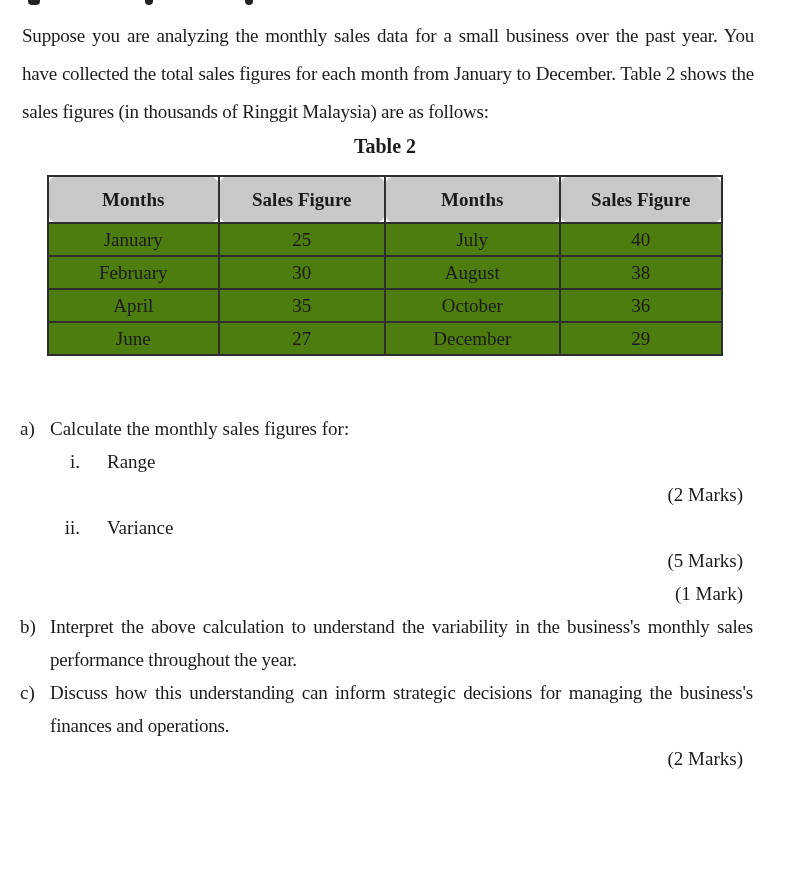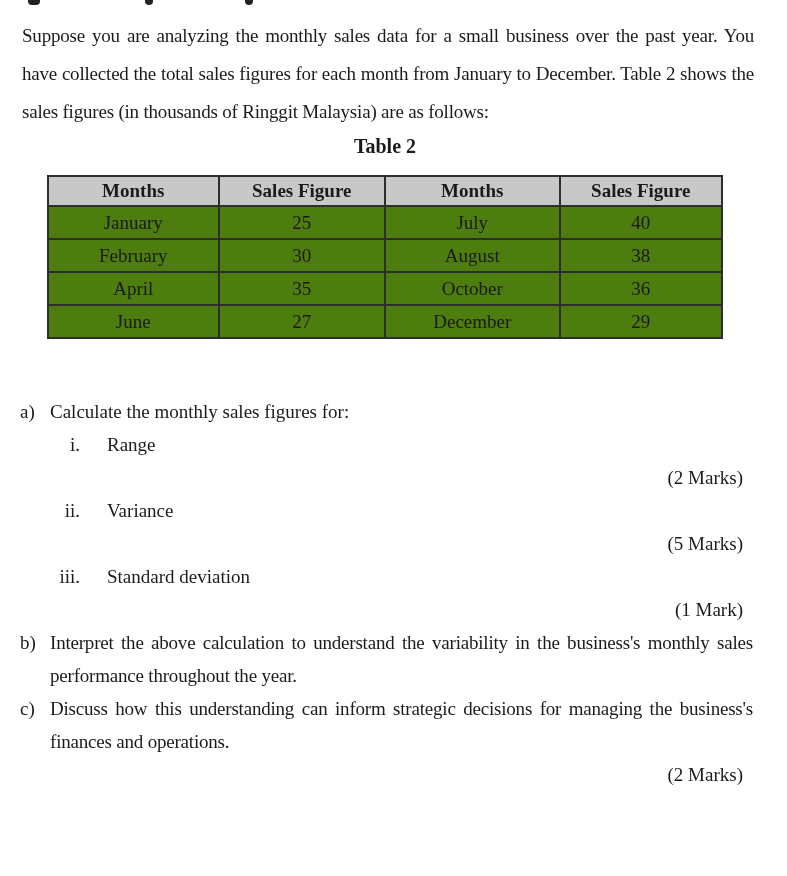--- a/index.html
+++ b/index.html
@@ -38,21 +38,21 @@
   table.sales {
     margin-left: 47px; width: 676px;
     border-collapse: collapse; table-layout: fixed;
     margin-top: 6px;
   }
   table.sales th, table.sales td {
     border: 2px solid var(--border-c);
     text-align: center; vertical-align: middle;
     padding: 0; font-size: 19px;
   }
-  table.sales th { background: var(--header-bg); font-weight: bold; height: 30px; }
+  table.sales th { background: var(--header-bg); font-weight: bold; height: 47px; border-radius: 10px; }
   table.sales td { height: 33px; background: #4d7c0f; }
   col.c1 { width: 25.3%; } col.c2 { width: 24.7%; }
   col.c3 { width: 25.9%; } col.c4 { width: 24.1%; }
 
   .questions { margin-top: 56px; }
   .qline { line-height: 33px; }
   .q-item { position: relative; padding-left: 50px; padding-right: 34px; }
   .q-item .q-label { position: absolute; left: 20px; top: 0; }
   .q-text { text-align: justify; letter-spacing: -0.2px; max-height: 66px; overflow: hidden; }
   .sub-item { position: relative; padding-left: 107px; }
@@ -129,24 +129,20 @@
     <span>Range</span>
   </div>
   <div class="qline marks">(2 Marks)</div>
 
   <div class="qline sub-item">
     <span class="sub-num">ii.</span>
     <span>Variance</span>
   </div>
   <div class="qline marks">(5 Marks)</div>
 
-  <div class="qline sub-item">
-    <span class="sub-num">iii.</span>
-    <span>Standard deviation</span>
-  </div>
   <div class="qline marks">(1 Mark)</div>
 
   <div class="qline q-item">
     <span class="q-label">b)</span>
     <div class="q-text">Interpret the above calculation to understand the variability in the business's monthly sales performance throughout the year.</div>
   </div>
 
   <div class="qline q-item">
     <span class="q-label">c)</span>
     <div class="q-text">Discuss how this understanding can inform strategic decisions for managing the business's finances and operations.</div>

